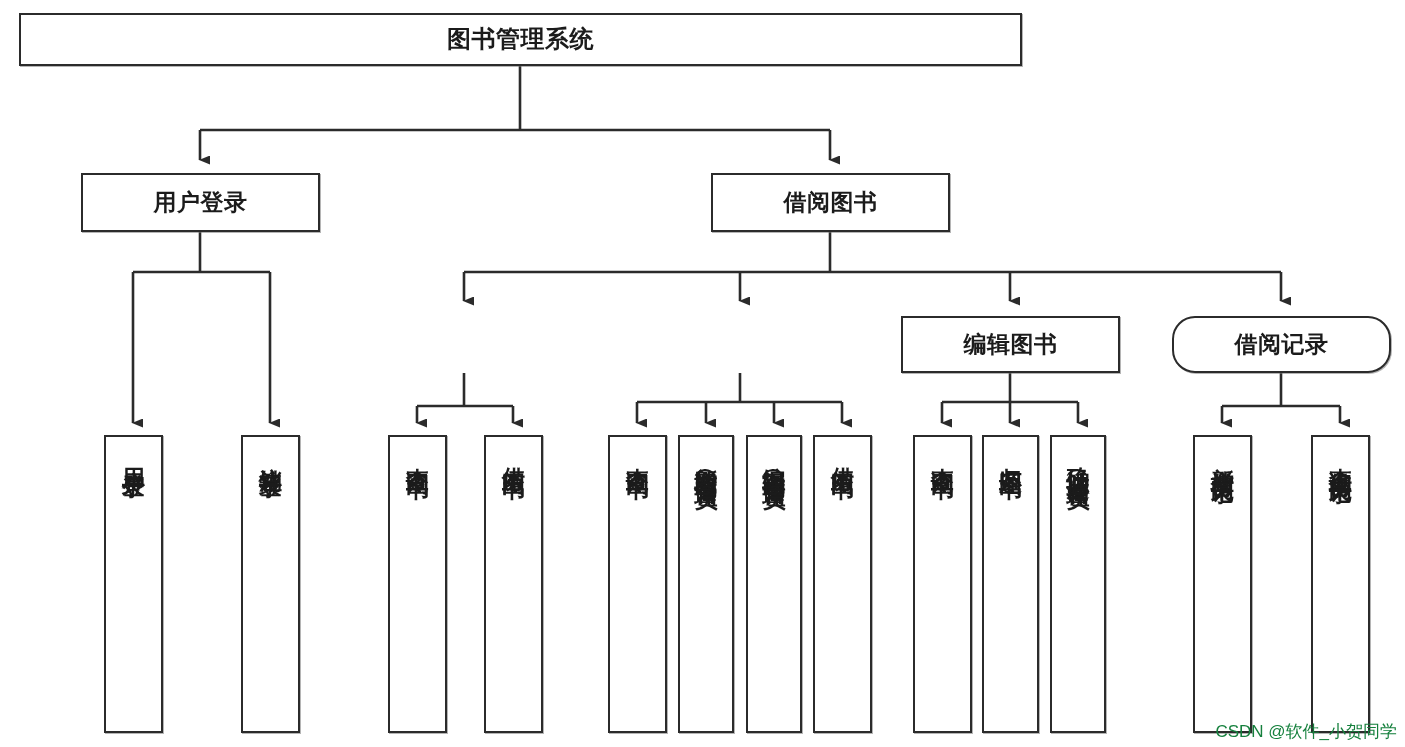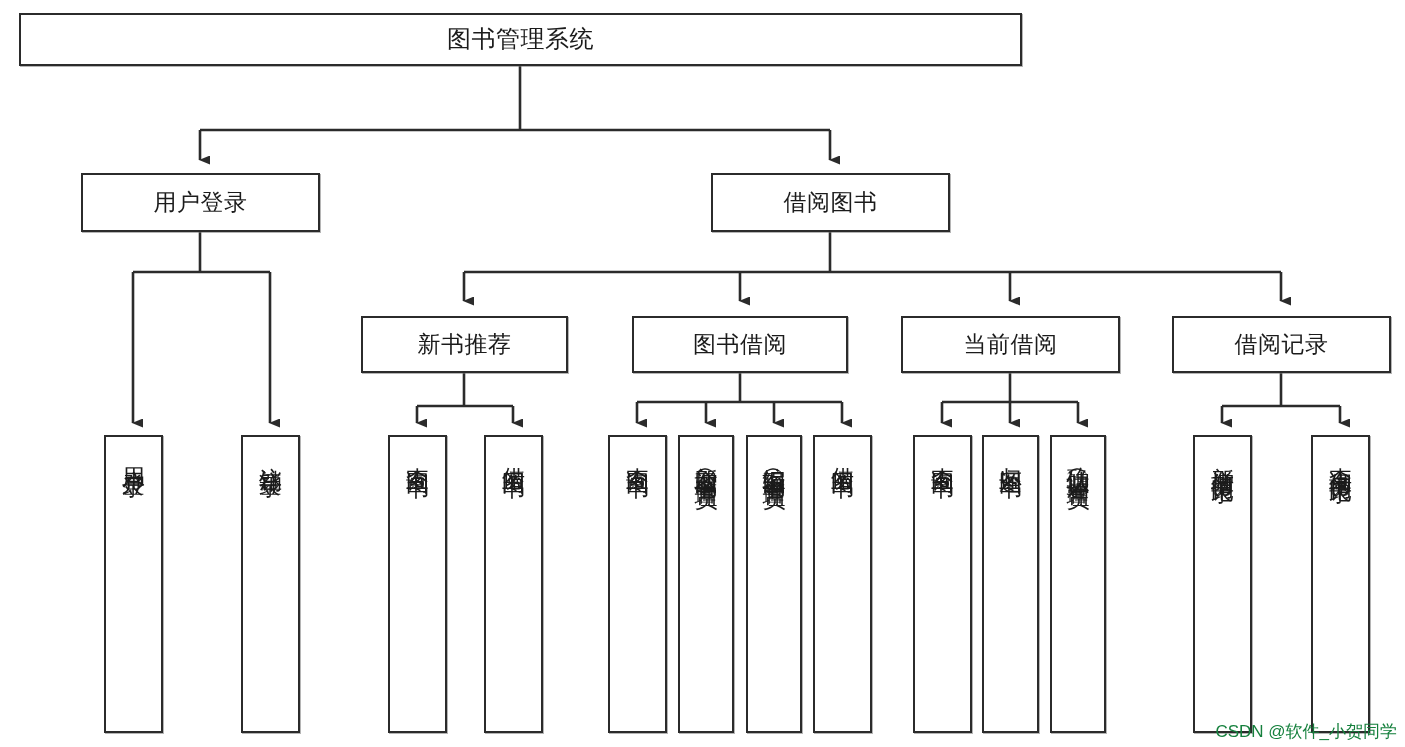--- a/index.html
+++ b/index.html
@@ -35,20 +35,21 @@
     display: flex;
     align-items: center;
     justify-content: center;
     color: #1b1b1b;
   }
   .node .label {
     display: block;
     text-align: center;
     line-height: 1.12;
     letter-spacing: 0.5px;
+    font-weight: bold;
   }
   
   .node.horiz .label {
     font-size: 23px;
     white-space: nowrap;
   }
   .node.root .label {
     font-size: 24px;
   }
   
@@ -138,30 +139,24 @@
     <span class="label">图书管理系统</span>
   </div>
 
   <div class="node horiz" style="left:81px; top:173px; width:239px; height:59px;">
     <span class="label">用户登录</span>
   </div>
   <div class="node horiz" style="left:711px; top:173px; width:239px; height:59px;">
     <span class="label">借阅图书</span>
   </div>
 
-  <div class="node horiz" style="left:361px; top:316px; width:207px; height:57px;">
-    <span class="label">新书推荐</span>
-  </div>
-  <div class="node horiz" style="left:632px; top:316px; width:216px; height:57px;">
-    <span class="label">图书借阅</span>
-  </div>
   <div class="node horiz" style="left:901px; top:316px; width:219px; height:57px;">
-    <span class="label">当前借阅</span>
-  </div>
-  <div class="node horiz" style="left:1172px; top:316px; width:219px; height:57px;">
+    <span class="label">编辑图书</span>
+  </div>
+  <div class="node horiz" style="left:1172px; top:316px; width:219px; height:57px;border-radius:23px;">
     <span class="label">借阅记录</span>
   </div>
 
   <div class="node vert" style="left:104px; top:435px; width:59px; height:298px;">
     <span class="label">用户登录</span>
   </div>
   <div class="node vert" style="left:241px; top:435px; width:59px; height:298px;">
     <span class="label">注销登录</span>
   </div>
 

